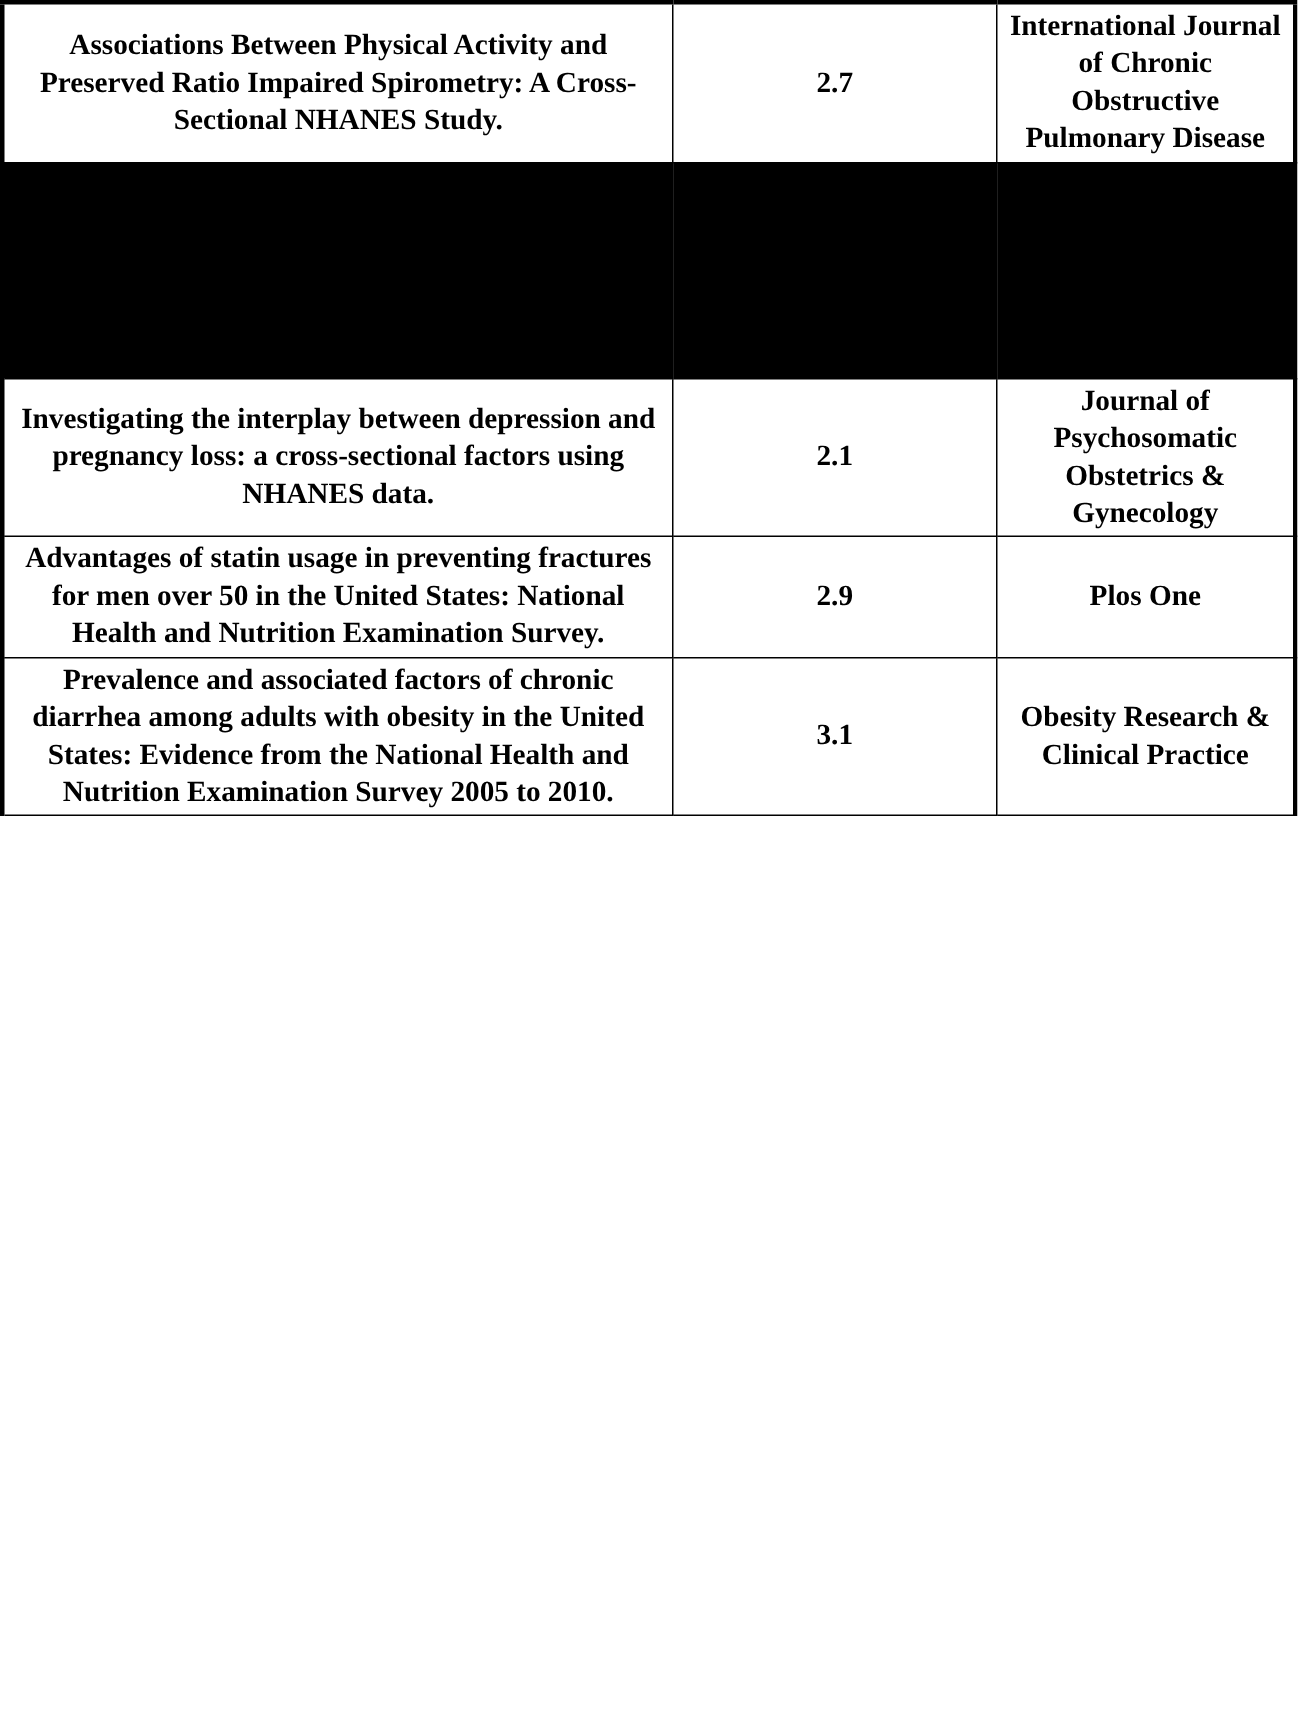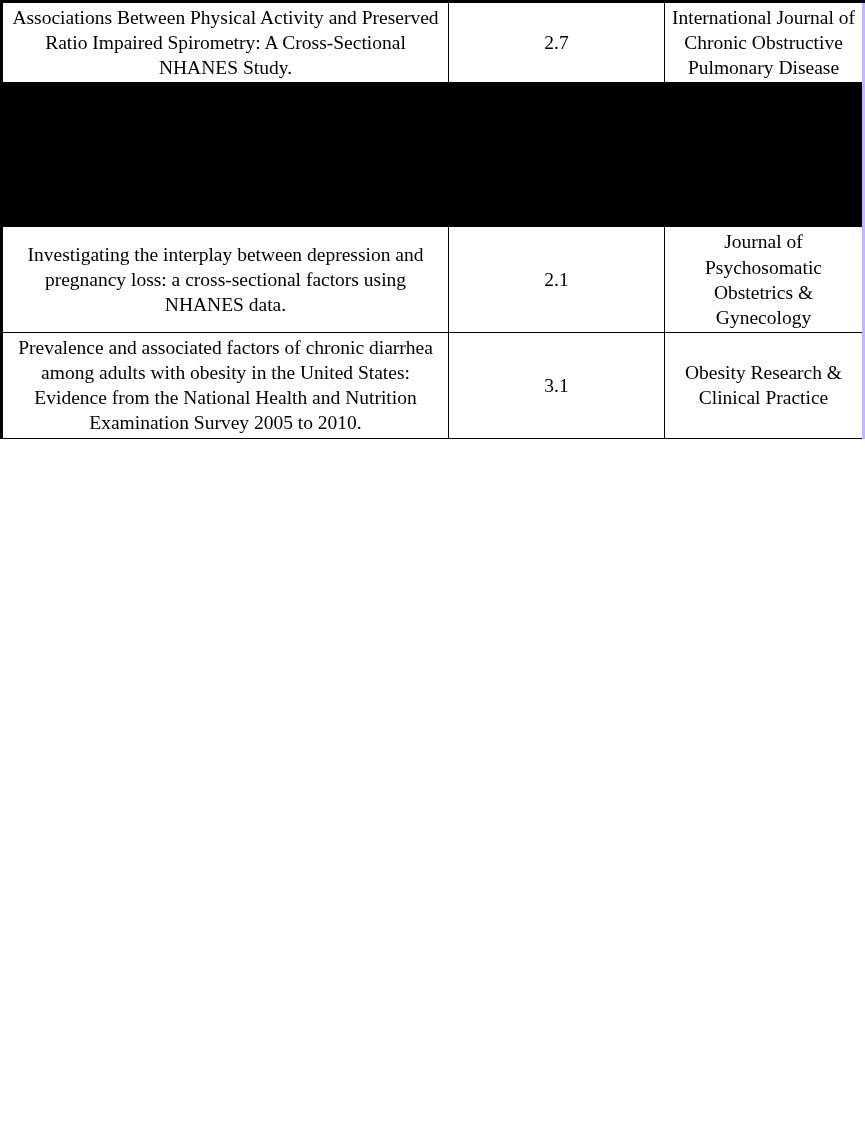--- a/index.html
+++ b/index.html
@@ -20,21 +20,22 @@
     height: 1143px;
     position: relative;
     box-sizing: border-box;
   }
 
   table.pub-table {
     width: 865px;
     border-collapse: collapse;
     table-layout: fixed;
     border-left: 3px solid #000;
-    border-right: 3px solid #c4b5fd;
+    border-right: 3px solid #000000;
+    font-weight: bold;
   }
 
   table.pub-table col.col-title  { width: 447px; }
   table.pub-table col.col-score  { width: 216px; }
   table.pub-table col.col-journal{ width: 199px; }
 
   table.pub-table td {
     border: 1px solid #000000;
     padding: 2px 6px;
     text-align: center;
@@ -85,19 +86,24 @@
         <td class="cell-title"></td>
         <td class="cell-score"></td>
         <td class="cell-journal"></td>
       </tr>
       <tr>
         <td class="cell-title">Investigating the interplay between depression and pregnancy loss: a cross-sectional factors using NHANES data.</td>
         <td class="cell-score">2.1</td>
         <td class="cell-journal">Journal of Psychosomatic Obstetrics &amp; Gynecology</td>
       </tr>
       <tr>
+        <td class="cell-title">Advantages of statin usage in preventing fractures for men over 50 in the United States: National Health and Nutrition Examination Survey.</td>
+        <td class="cell-score">2.9</td>
+        <td class="cell-journal">Plos One</td>
+      </tr>
+      <tr>
         <td class="cell-title">Prevalence and associated factors of chronic diarrhea among adults with obesity in the United States: Evidence from the National Health and Nutrition Examination Survey 2005 to 2010.</td>
         <td class="cell-score">3.1</td>
         <td class="cell-journal">Obesity Research &amp; Clinical Practice</td>
       </tr>
     </tbody>
   </table>
 </div>
 
 </body></html>

